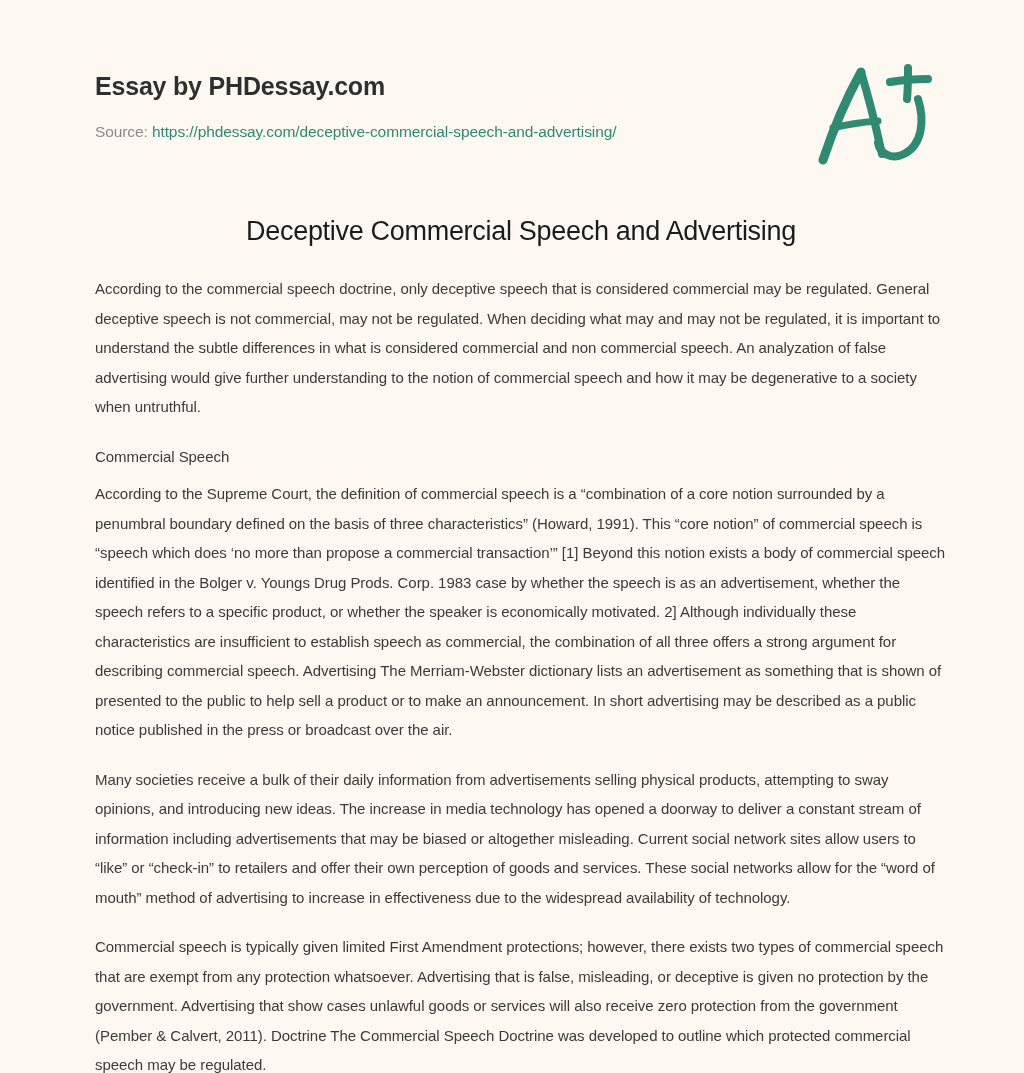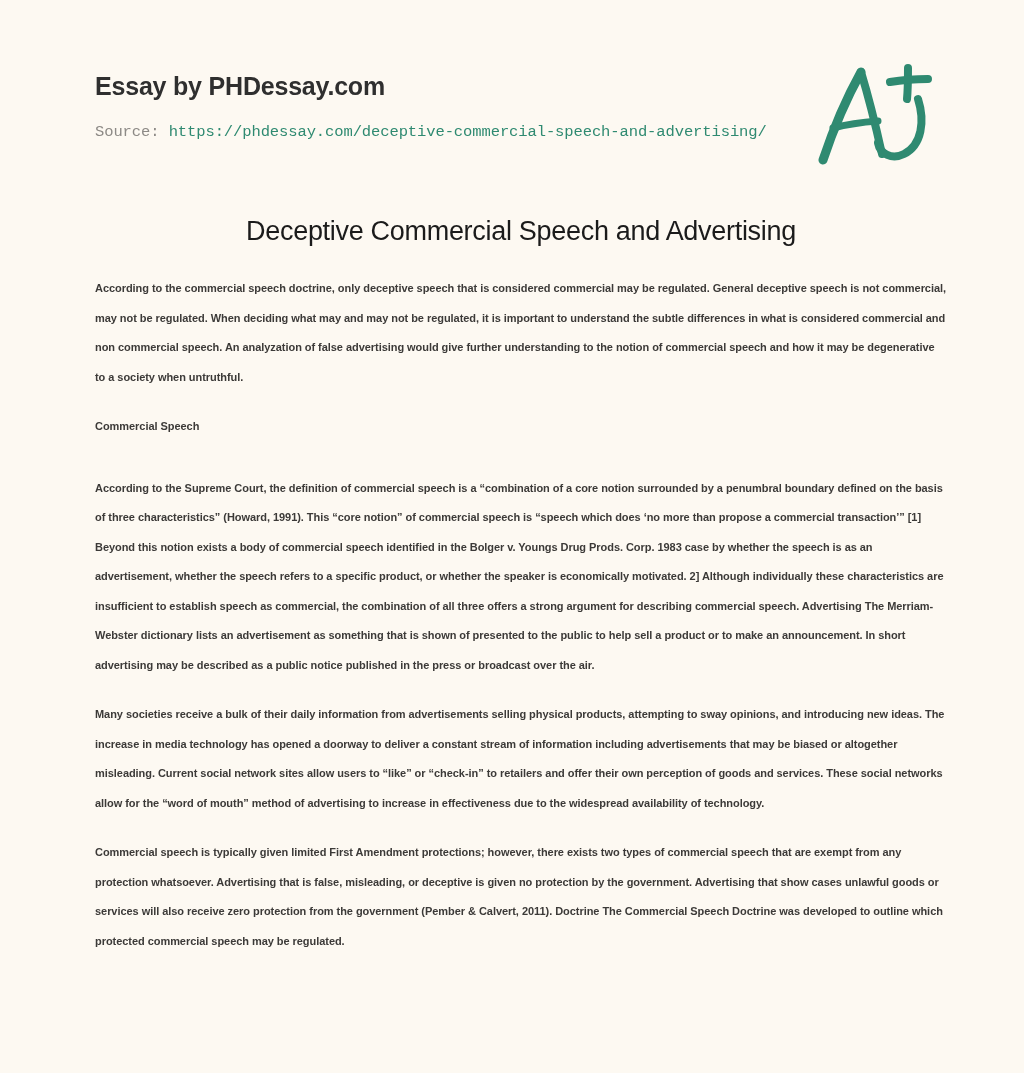--- a/index.html
+++ b/index.html
@@ -43,21 +43,20 @@
     white-space: nowrap;
   }
 
   .source-line {
     position: absolute;
     left: 95px;
     top: 123px;
     font-size: 15.5px;
     white-space: nowrap;
     letter-spacing: -0.1px;
-    font-family: Liberation Mono, monospace;
   }
 
   .source-label {
     color: #8d8a86;
   }
 
   .source-url {
     color: #2f8a71;
     text-decoration: none;
   }
@@ -88,31 +87,30 @@
     font-size: 27px;
     font-weight: normal;
     color: #1b1b1b;
     margin: 0 0 27px 0;
     line-height: 1.2;
     letter-spacing: -0.3px;
     text-align: center;
   }
 
   .para {
-    font-size: 11px;
+    font-size: 15px;
     line-height: 29.5px;
     color: #3c3a38;
     margin: 0 0 20px 0;
     text-align: left;
     letter-spacing: -0.05px;
-    font-weight: bold;
   }
 
   .para.subhead {
-    margin-bottom: 32px;
+    margin-bottom: 8px;
   }
 </style>
 </head>
 <body>
 
 <div class="page">
 
   <div class="header">
     <div class="brand-title">Essay by PHDessay.com</div>
 

